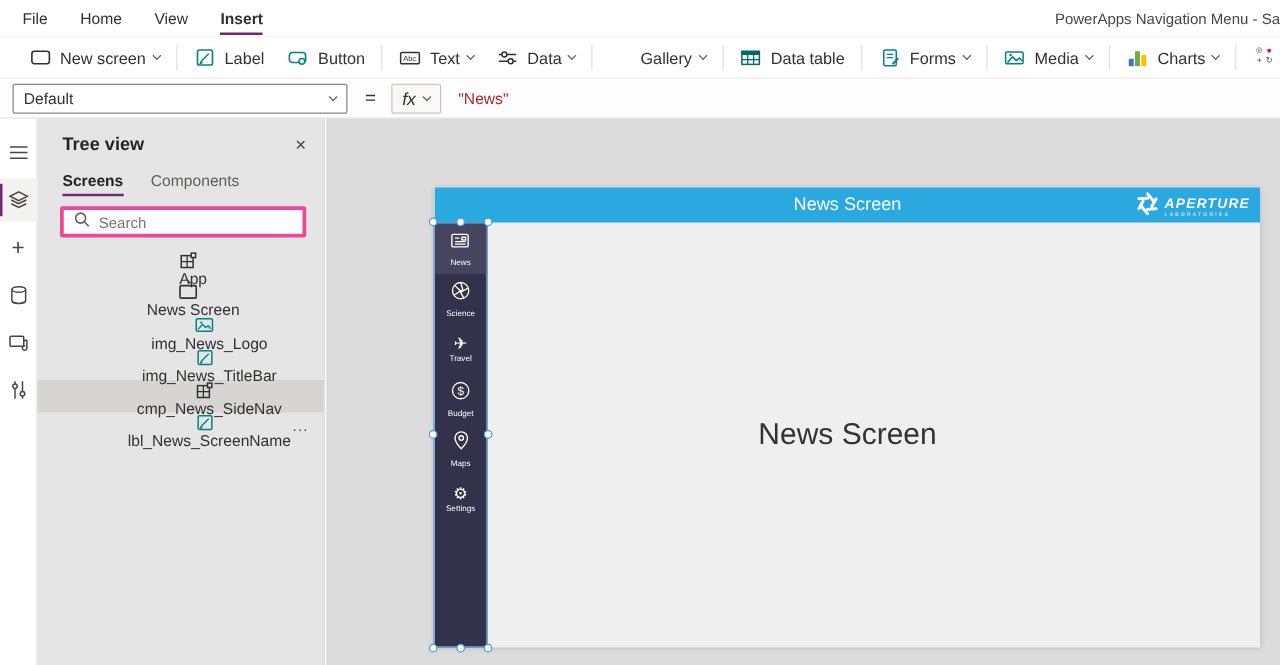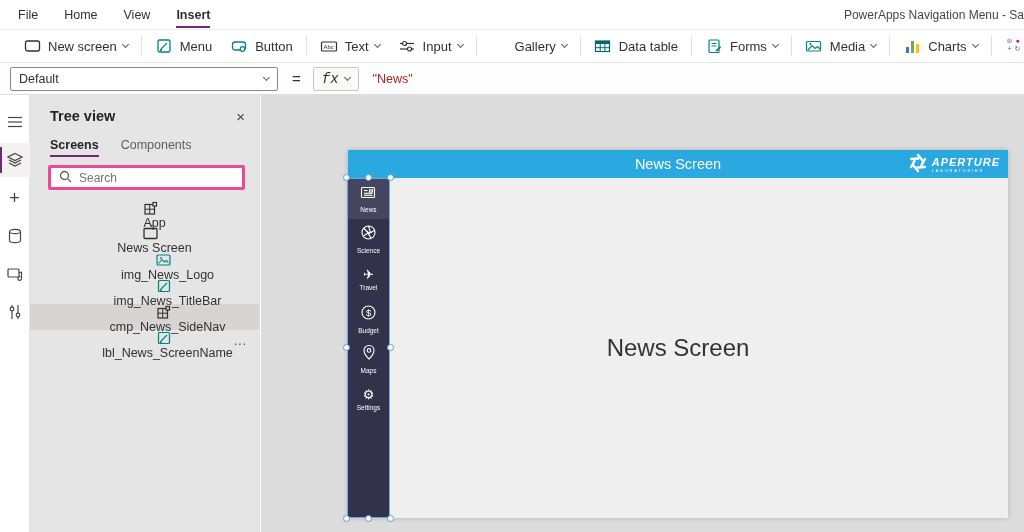--- a/index.html
+++ b/index.html
@@ -29,21 +29,21 @@
   .charts-ic { display:flex; align-items:flex-end; gap:1.5px; height:13px; }
   .charts-ic i { display:block; width:3.5px; }
   .icons-ic { display:grid; grid-template-columns:8px 8px; grid-template-rows:8px 8px; font-size:7px; line-height:8px; text-align:center; }
 
   
   .formulabar { position:absolute; top:63px; left:0; right:0; height:32px; background:#fdfdfd; border-bottom:1px solid #e1dfdd; display:flex; align-items:center; }
   .prop-select { width:268px; height:24px; margin-left:10px; background:#fff; border:1px solid #8a8886; border-radius:2px; display:flex; align-items:center; font-size:12.5px; padding:0 8px; color:#323130; }
   .prop-select .chev { margin-left:auto; }
   .equals { font-size:15px; color:#323130; margin:0 12px 0 14px; }
   .fx-box { height:24px; border:1px solid #c8c6c4; background:#faf9f8; border-radius:2px; display:flex; align-items:center; padding:0 8px; }
-  .fx-box .fx { font-family:Liberation Mono, monospace; font-style:italic; font-size:14px; color:#323130; }
+  .fx-box .fx { font-family:Liberation Sans, sans-serif; font-style:italic; font-size:14px; color:#323130; }
   .formula-value { margin-left:14px; font-size:12.5px; color:#a4262c; }
 
   
   .body { position:absolute; top:95px; left:0; right:0; bottom:0; }
 
   
   .rail { position:absolute; top:0; left:0; bottom:0; width:30px; background:#fff; border-right:1px solid #e8e6e4; display:flex; flex-direction:column; align-items:center; padding-top:10px; }
   .rail-btn { width:30px; height:34px; display:flex; align-items:center; justify-content:center; position:relative; margin-bottom:4px; color:#484644; }
   .rail-btn.active { background:#f3f2f1; }
   .rail-btn.active::before { content:""; position:absolute; left:0; top:4px; bottom:4px; width:2.5px; background:#742774; }
@@ -116,21 +116,21 @@
         <span class="chev"></span>
     </div>
     <div class="rb-sep"></div>
     <div class="rb-item">
       <span class="ic">
           <svg width="16" height="16" viewBox="0 0 16 16">
             <rect x="2" y="2" width="12" height="12" rx="1.5" fill="none" stroke="#038387" stroke-width="1.3"></rect>
             <path d="M5 11 L11 5 M5 11 l-0.6 1.6 1.6-0.6" stroke="#038387" stroke-width="1.2" fill="none"></path>
           </svg>
         </span>
-      <span class="lbl">Menu</span>
+      <span class="lbl">Label</span>
     </div>
     <div class="rb-item">
       <span class="ic">
           <svg width="17" height="16" viewBox="0 0 17 16">
             <rect x="1.5" y="4" width="13" height="8" rx="2.5" fill="none" stroke="#038387" stroke-width="1.3"></rect>
             <circle cx="11.5" cy="11" r="2.3" fill="#fff" stroke="#038387" stroke-width="1.2"></circle>
           </svg>
         </span>
       <span class="lbl">Button</span>
     </div>
@@ -147,21 +147,21 @@
     </div>
     <div class="rb-item">
       <span class="ic">
           <svg width="16" height="16" viewBox="0 0 16 16">
             <line x1="1" y1="5.5" x2="15" y2="5.5" stroke="#323130" stroke-width="1.2"></line>
             <circle cx="5.5" cy="5.5" r="2" fill="#fff" stroke="#323130" stroke-width="1.2"></circle>
             <line x1="1" y1="11" x2="15" y2="11" stroke="#323130" stroke-width="1.2"></line>
             <circle cx="10.5" cy="11" r="2" fill="#fff" stroke="#323130" stroke-width="1.2"></circle>
           </svg>
         </span>
-      <span class="lbl">Input</span>
+      <span class="lbl">Data</span>
         <span class="chev"></span>
     </div>
     <div class="rb-sep"></div>
     <div class="rb-item">
       <span class="ic gallery-ic">
           <i class="b"></i>
           <i class="g"></i>
           <i class="y"></i>
         </span>
       <span class="lbl">Gallery</span>

